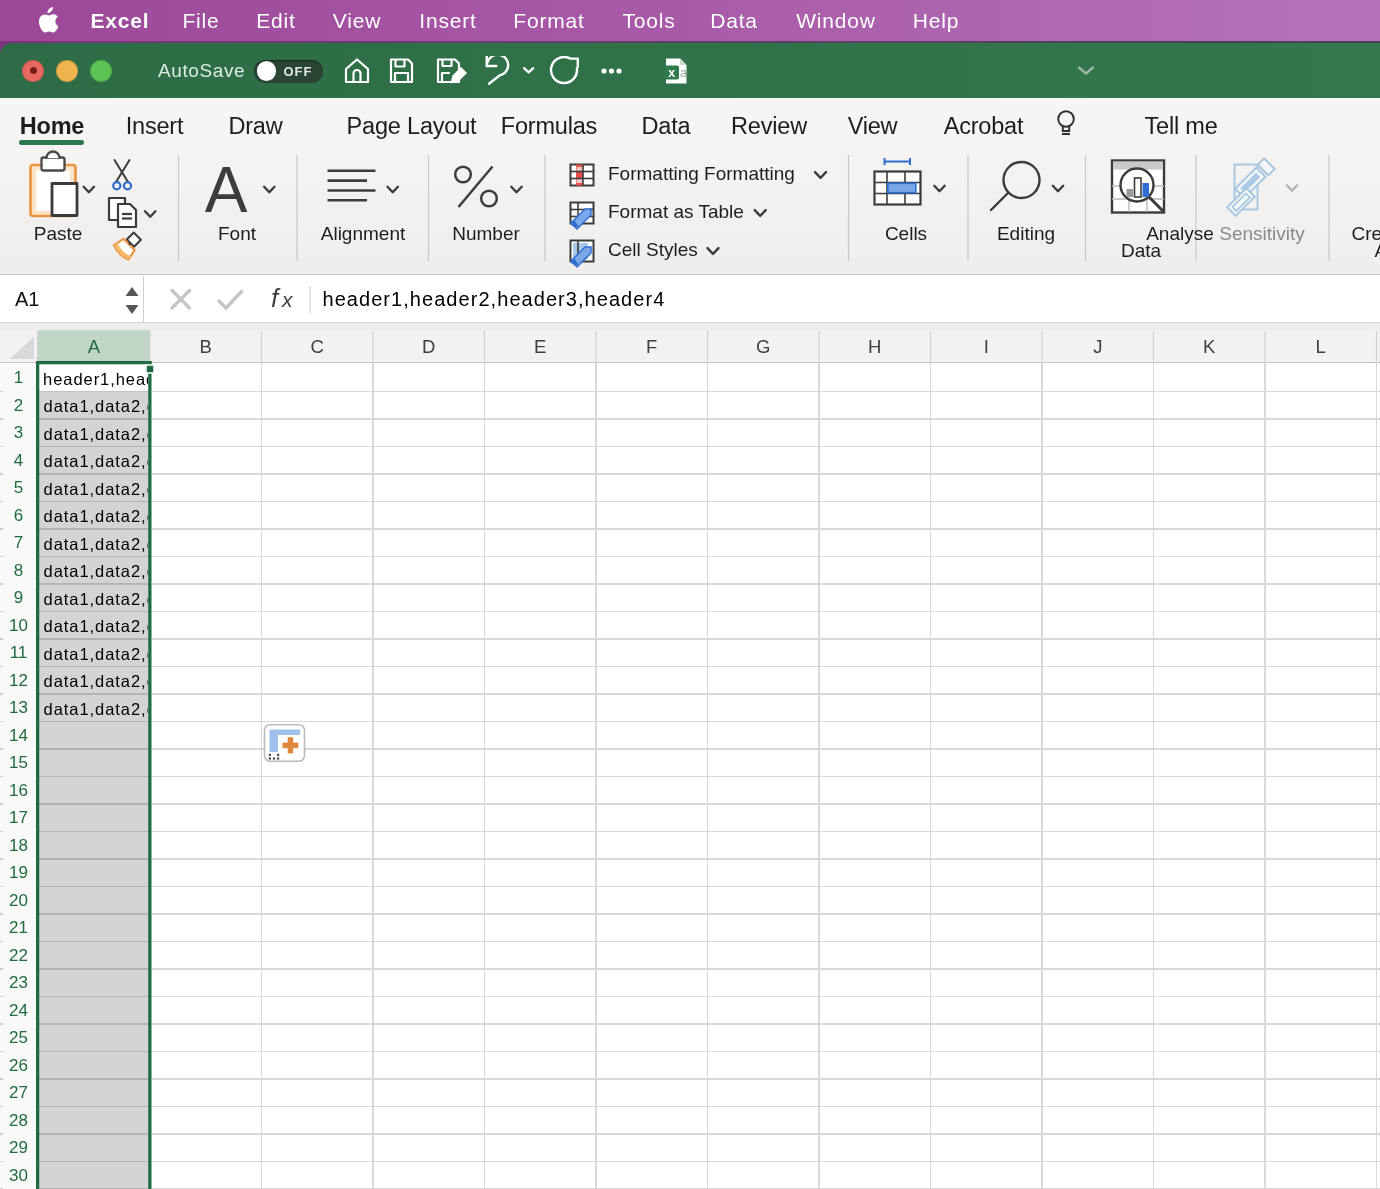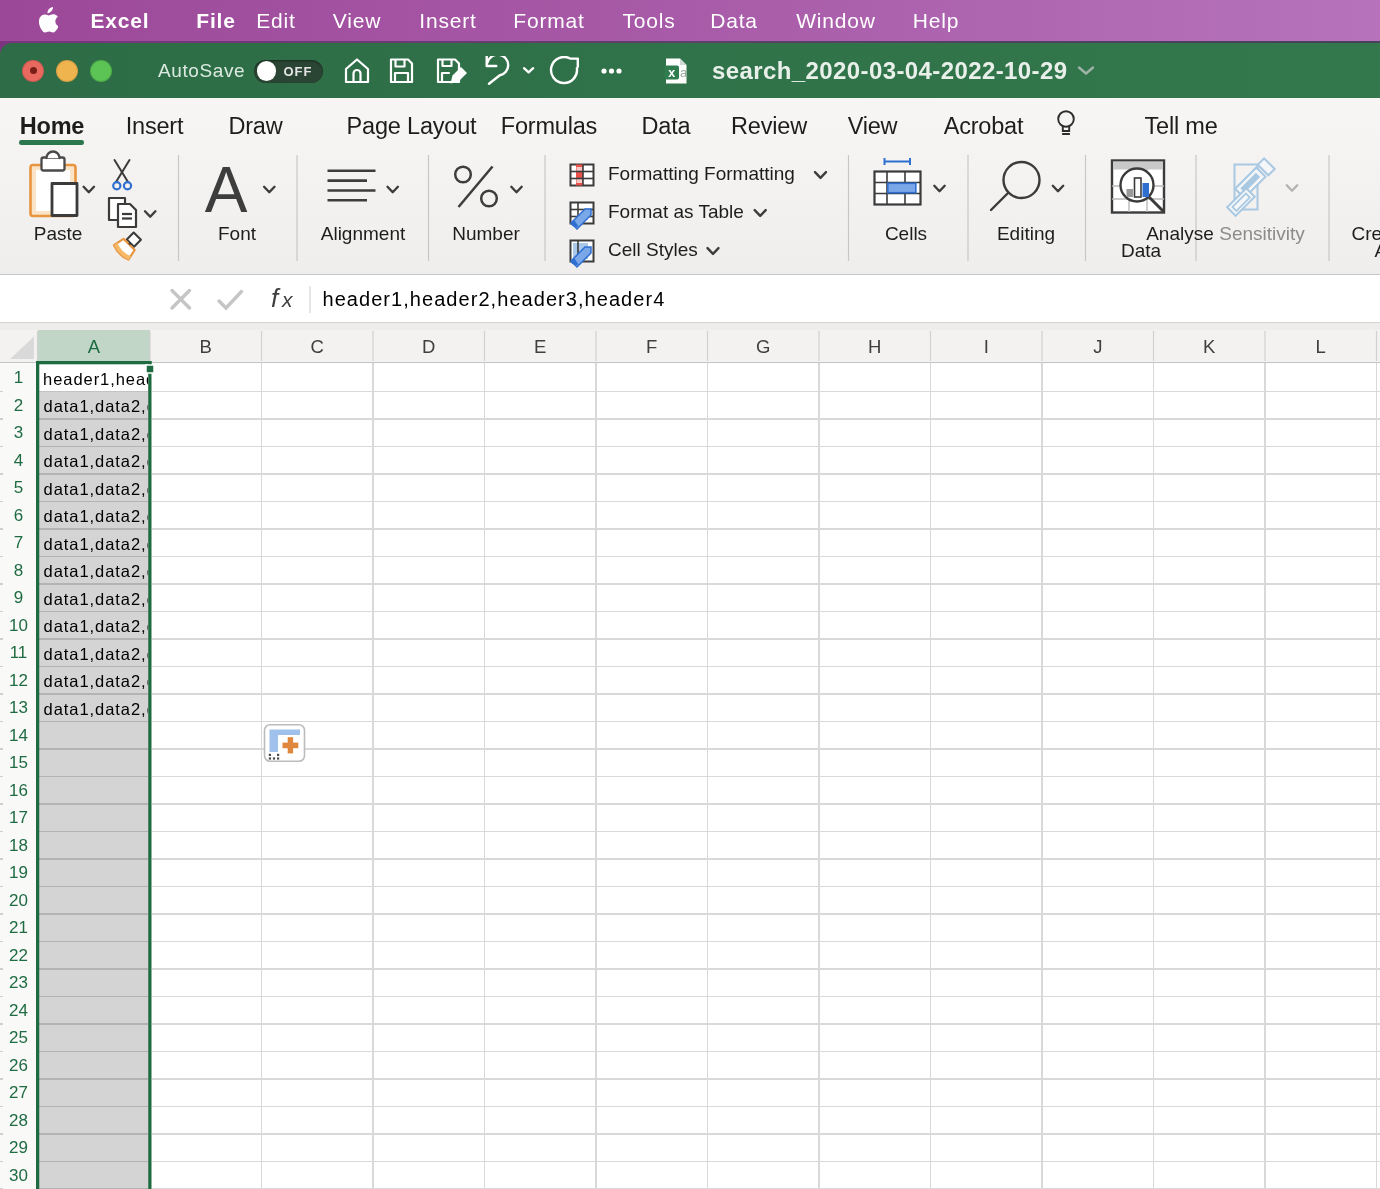--- a/index.html
+++ b/index.html
@@ -25,21 +25,21 @@
 #strip2 { position:absolute; left:0; top:323px; width:1380px; height:7px; background:#eeedec; }
 #gridwrap { position:absolute; left:0; top:330px; width:1380px; height:859px; }
 svg text { font-family:"Liberation Sans",sans-serif; }
 </style></head>
 <body>
 <div id="menubar">
   <svg style="position:absolute;left:36px;top:7px" width="22" height="27" viewBox="0 0 22 27">
     <path fill="#fff" d="M15.5 4.1c1-1.2 1.7-2.9 1.5-4.1-1.4.1-3 .9-4 2.1-.9 1-1.7 2.7-1.5 4.2 1.6.1 3-.9 4-2.2zM19.3 14.3c0-3 2.5-4.5 2.6-4.6-1.4-2.1-3.6-2.4-4.4-2.4-1.9-.2-3.7 1.1-4.6 1.1-.9 0-2.4-1.1-4-1-2 0-3.9 1.2-5 3-2.1 3.7-.5 9.1 1.5 12.1 1 1.5 2.2 3.1 3.8 3 1.5-.1 2.1-1 3.9-1 1.8 0 2.3 1 4 1 1.6 0 2.7-1.5 3.7-2.9 1.2-1.7 1.6-3.3 1.7-3.4-.1-.1-3.2-1.3-3.2-4.9z"></path>
   </svg>
   <div class="mi" style="left:120px;font-weight:700;">Excel</div>
-<div class="mi" style="left:216px;font-weight:bold;">File</div>
+<div class="mi" style="left:201px;">File</div>
 <div class="mi" style="left:276px;">Edit</div>
 <div class="mi" style="left:357px;">View</div>
 <div class="mi" style="left:448px;">Insert</div>
 <div class="mi" style="left:549px;">Format</div>
 <div class="mi" style="left:649px;">Tools</div>
 <div class="mi" style="left:734px;">Data</div>
 <div class="mi" style="left:836px;">Window</div>
 <div class="mi" style="left:936px;">Help</div>
 </div>
 <div id="darkstrip"></div>
@@ -67,21 +67,20 @@
         <circle cx="275" cy="15" r="2.6"></circle>
       </g>
   </svg>
   <svg style="position:absolute;left:664px;top:14px" width="26" height="28" viewBox="0 0 26 28">
     <path d="M 2 1.5 h 14 l 6.5 6.5 v 18.5 h -20.5 z" fill="#fdfdfd"></path>
     <path d="M 16 1.5 l 6.5 6.5 h -6.5 z" fill="#cfd8d1"></path>
     <rect x="0.5" y="8.5" width="14.5" height="14" rx="2" fill="#2f7d4e"></rect>
     <text x="7.7" y="19.5" font-size="12.5" font-weight="700" fill="#fff" text-anchor="middle">x</text>
     <text x="19.5" y="19.5" font-size="13" fill="#9aa89e" text-anchor="middle">a</text>
   </svg>
-  <div id="title">search_2020-03-04-2022-10-29</div>
   <svg style="position:absolute;left:1076px;top:21px" width="20" height="14" viewBox="0 0 20 14">
     <path d="M 3 3.5 l 7 6 7 -6" fill="none" stroke="#9fb4a6" stroke-width="2.4" stroke-linecap="round" stroke-linejoin="round"></path>
   </svg>
 </div>
 <div id="ribbon">
   <div class="tab" style="left:52px;font-weight:700;">Home</div>
 <div class="tab" style="left:154.5px;">Insert</div>
 <div class="tab" style="left:255.5px;">Draw</div>
 <div class="tab" style="left:389.5px;margin-left:22px;">Page Layout</div>
 <div class="tab" style="left:549px;">Formulas</div>
@@ -228,20 +227,27 @@
   <div class="gtext" style="left:608px;top:141px">Cell Styles</div>
   <div class="glabel" style="left:906px">Cells</div>
   <div class="glabel" style="left:1026px">Editing</div>
   <div class="glabel" style="left:1180px">Analyse</div>
   <div class="glabel" style="left:1141px;top:142px">Data</div>
   <div class="glabel" style="left:1262px;color:#8b8b8b">Sensitivity</div>
   <div class="gtext" style="left:1351.5px;top:125px">Cre</div>
   <div class="gtext" style="left:1374.5px;top:142px">A</div>
 </div>
 <div id="formulabar">
+  <div id="namebox">
+    <div class="nm">A1</div>
+    <svg style="position:absolute;left:124px;top:11px" width="16" height="27" viewBox="0 0 16 27">
+      <polygon points="8,0 14.5,9 1.5,9" fill="#575757"></polygon>
+      <polygon points="8,27 14.5,18 1.5,18" fill="#575757"></polygon>
+    </svg>
+  </div>
   <svg style="position:absolute;left:144px;top:0" width="240" height="46" viewBox="0 0 240 46">
     <g stroke="#c5c5c5" stroke-width="3.4" stroke-linecap="round" fill="none">
       <path d="M 28 14.5 L 45.5 32 M 45.5 14.5 L 28 32"></path>
       <path d="M 75 25 l 7 7 L 97.5 15.5"></path>
     </g>
     <text x="127" y="31" font-size="26" font-style="italic" fill="#3f3f3f" font-family="Liberation Serif,serif">f</text>
     <text x="138" y="31" font-size="21" font-style="italic" fill="#3f3f3f" font-family="Liberation Serif,serif">x</text>
     <line x1="166" y1="10" x2="166" y2="37" stroke="#dcdcdc" stroke-width="1.4"></line>
   </svg>
   <div id="fbtext">header1,header2,header3,header4</div>

